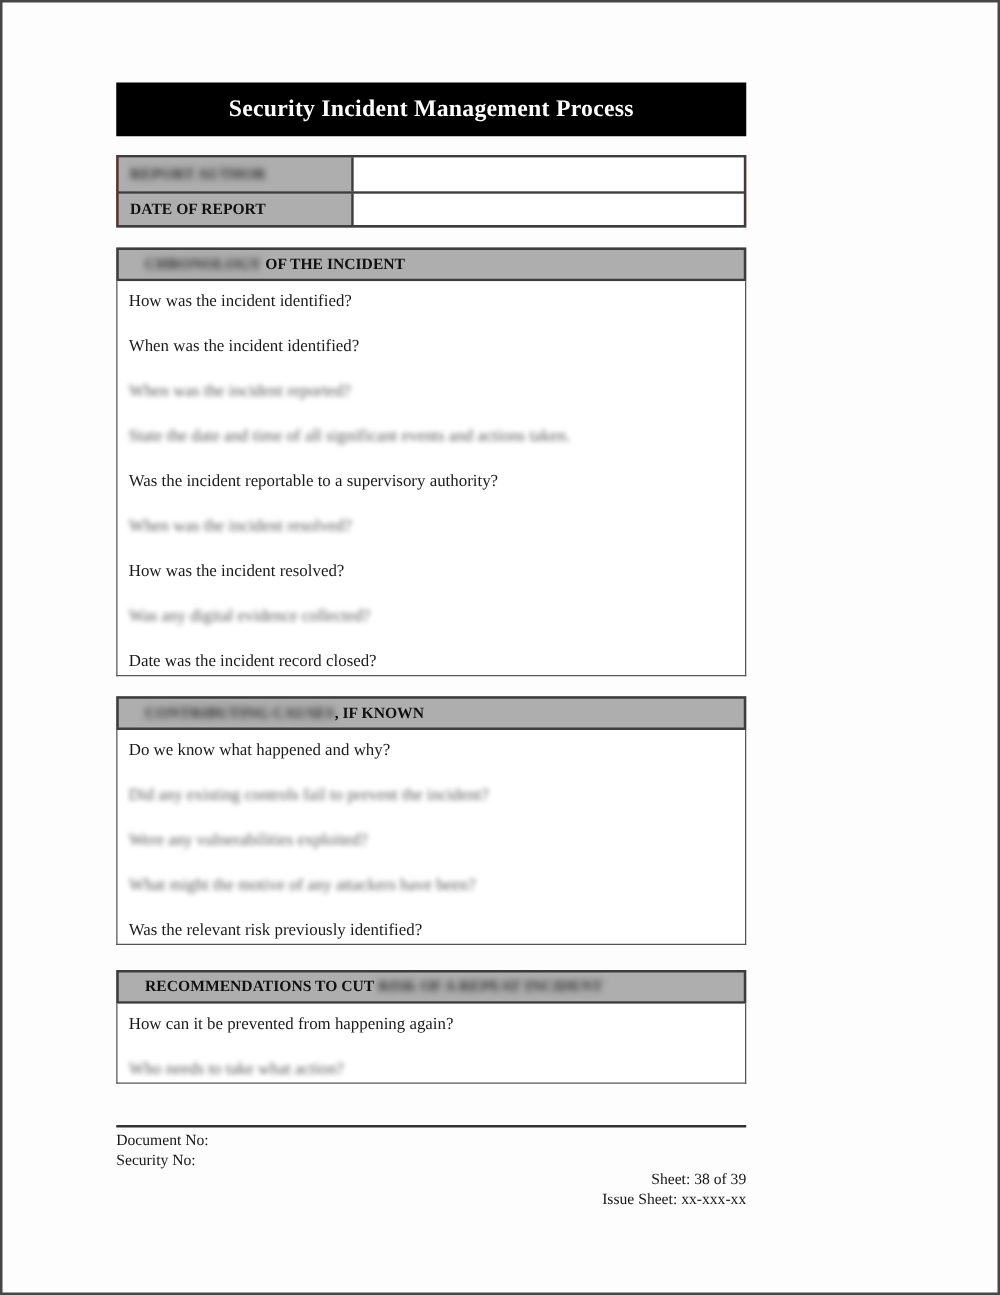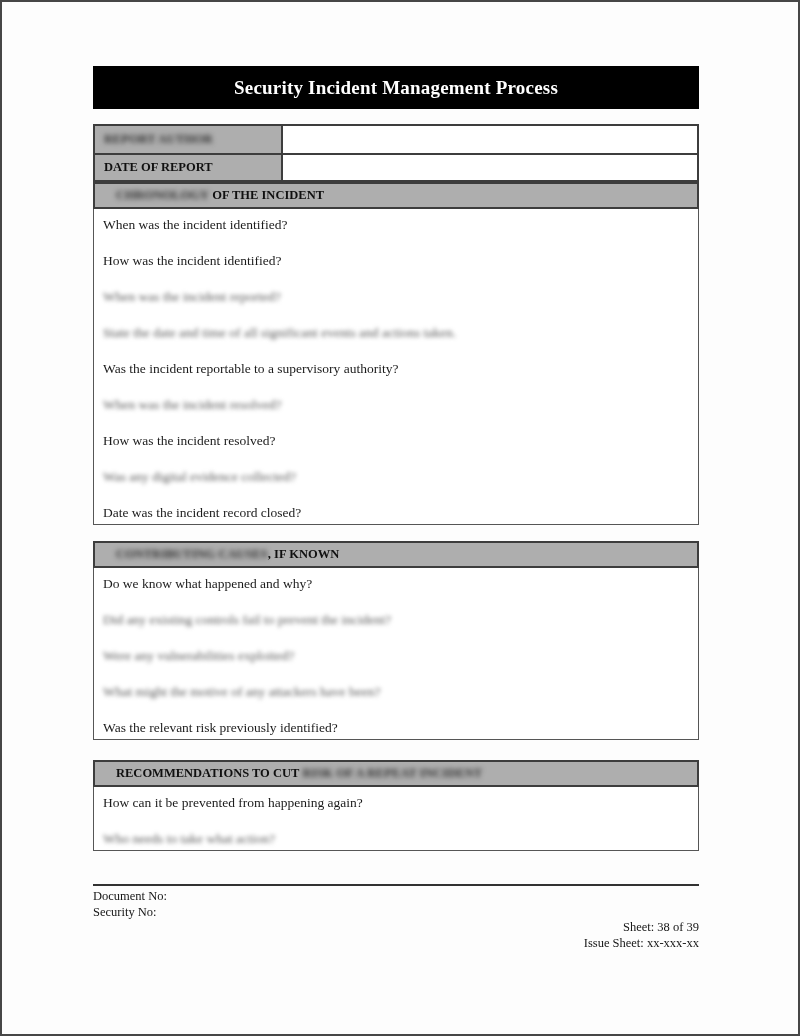--- a/index.html
+++ b/index.html
@@ -15,34 +15,34 @@
     width: 800px; height: 1036px;
     font-family: "Liberation Serif", "DejaVu Serif", serif;
     background: #ffffff;
   }
   .page {
     width: 800px; height: 1036px;
     border: 2px solid #474747;
     background: var(--page-bg);
     overflow: hidden;
   }
-  .content { width: 606px; margin: 64px 0 0 91px; }
+  .content { width: 504px; margin: 64px 0 0 91px; }
 
   
   .title-bar {
     height: 43px; background: var(--title-bg);
     display: flex; align-items: center; justify-content: center;
     margin-bottom: 15px;
   }
   .title-bar span {
     color: #ffffff; font-weight: bold; font-size: 19px; letter-spacing: 0.2px;
   }
 
   
-  .info-table { border: 2px solid var(--border-dark); margin-bottom: 0; background: #ef4444; }
+  .info-table { border: 2px solid var(--border-dark); margin-bottom: 16px; background: #ef4444; }
   .info-row { display: flex; height: 27px; }
   .info-row + .info-row { border-top: 2px solid var(--border-dark); }
   .info-label {
     width: 188px; background: var(--header-bg);
     border-right: 2px solid var(--border-dark);
     display: flex; align-items: center; padding-left: 9px;
     font-weight: bold; font-size: 12.5px; color: #111111;
   }
   .info-value { flex: 1; background: #ffffff; }
 
@@ -106,22 +106,22 @@
         </div>
         <div class="info-value"></div>
       </div>
     </div>
 
     <section class="section s1">
       <div class="section-header">
         <span class="blur-dark">CHRONOLOGY</span><span> OF THE INCIDENT</span>
       </div>
       <div class="section-body">
+        <div class="q">How was the incident identified?</div>
         <div class="q">When was the incident identified?</div>
-        <div class="q">How was the incident identified?</div>
         <div class="q blur">When was the incident reported?</div>
         <div class="q blur">State the date and time of all significant events and actions taken.</div>
         <div class="q">Was the incident reportable to a supervisory authority?</div>
         <div class="q blur">When was the incident resolved?</div>
         <div class="q">How was the incident resolved?</div>
         <div class="q blur">Was any digital evidence collected?</div>
         <div class="q">Date was the incident record closed?</div>
       </div>
     </section>
 

